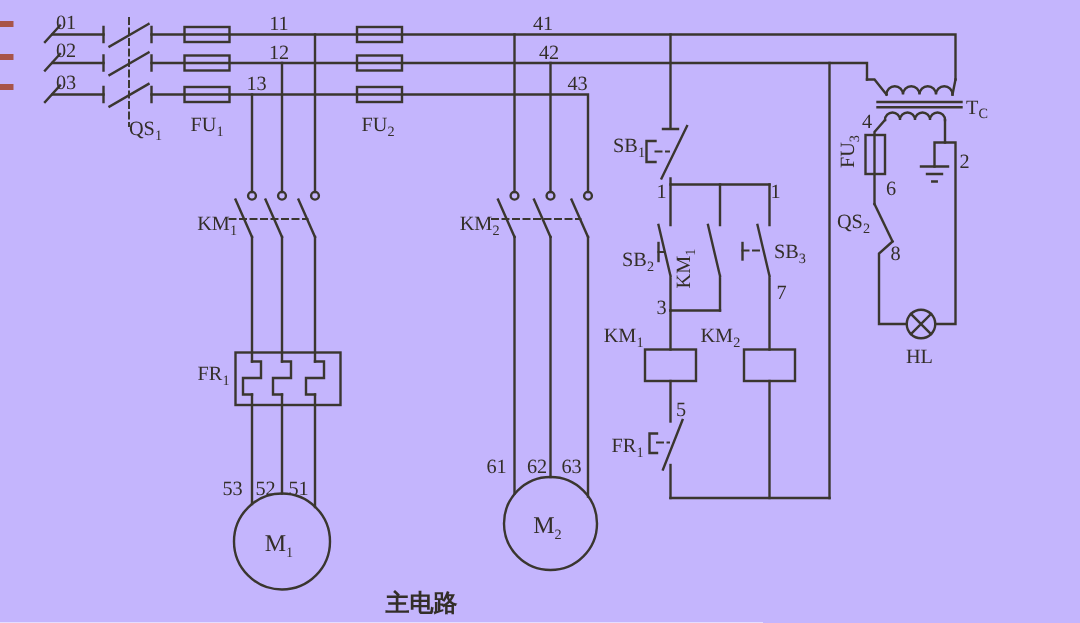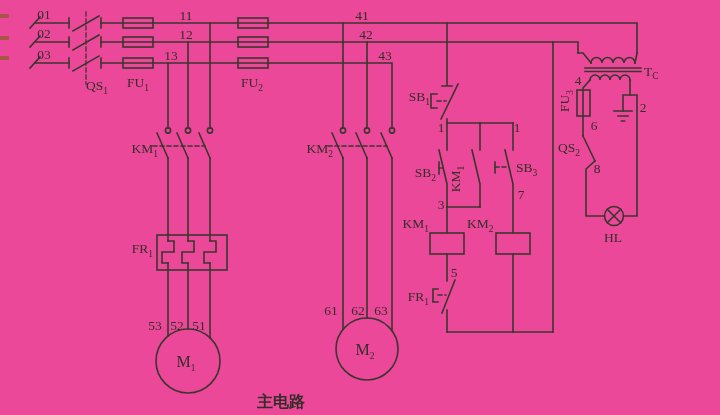--- a/index.html
+++ b/index.html
@@ -1,16 +1,16 @@
 <!DOCTYPE html>
 <html><head>
 <meta charset="utf-8">
 <style>
   html,body{margin:0;padding:0;background:#ffffff;}
-  #canvas{width:720px;height:415px;position:relative;background:#ec4899;overflow:hidden;}
+  #canvas{width:720px;height:415px;position:relative;background:#c4b5fd;overflow:hidden;}
   svg{display:block;}
   svg path, svg rect, svg circle, svg line{stroke:#3a362f;fill:none;stroke-width:1.6;stroke-linecap:square;}
   svg .dash{stroke-dasharray:4 3;stroke-width:1.3;}
   svg .artifact{stroke:#a85448;stroke-width:4;}
   svg text{fill:#332e28;font-family:"Liberation Serif", serif;font-size:13.5px;stroke:none;}
   svg text .sub{font-size:9.5px;}
   svg .motor-label{font-size:16px;}
   svg .caption{font-size:16px;font-weight:bold;}
 </style>
 </head>

